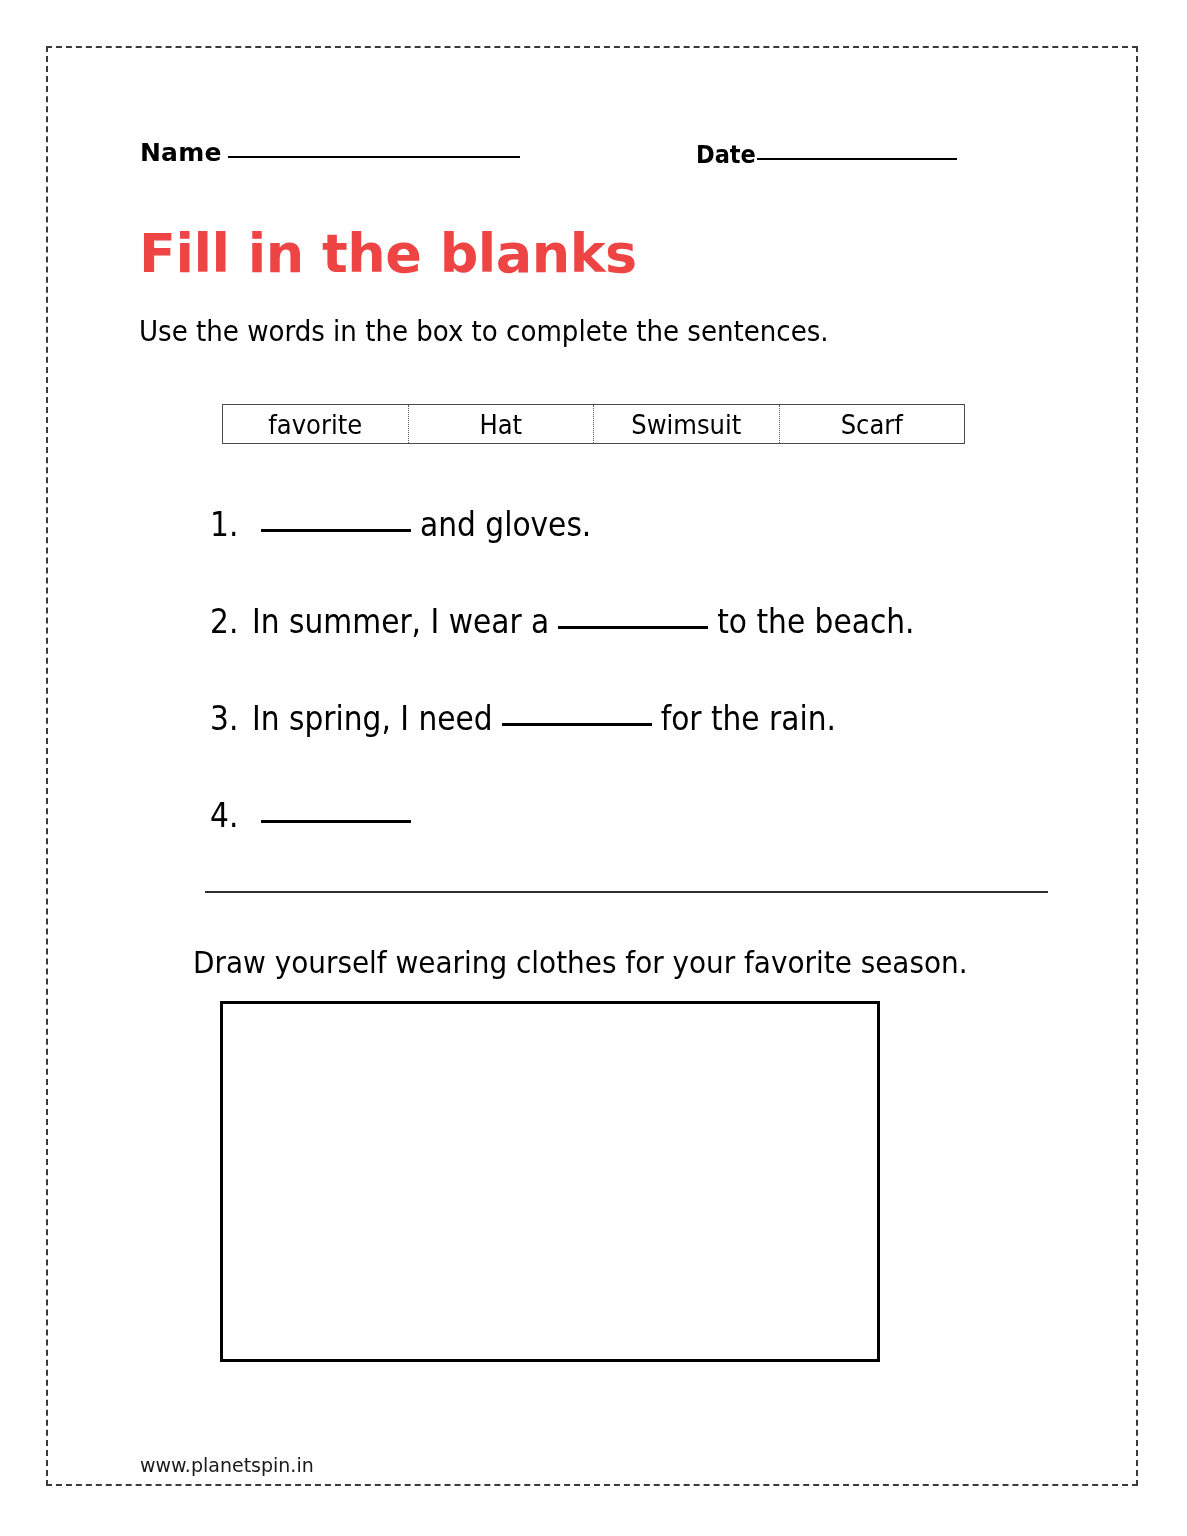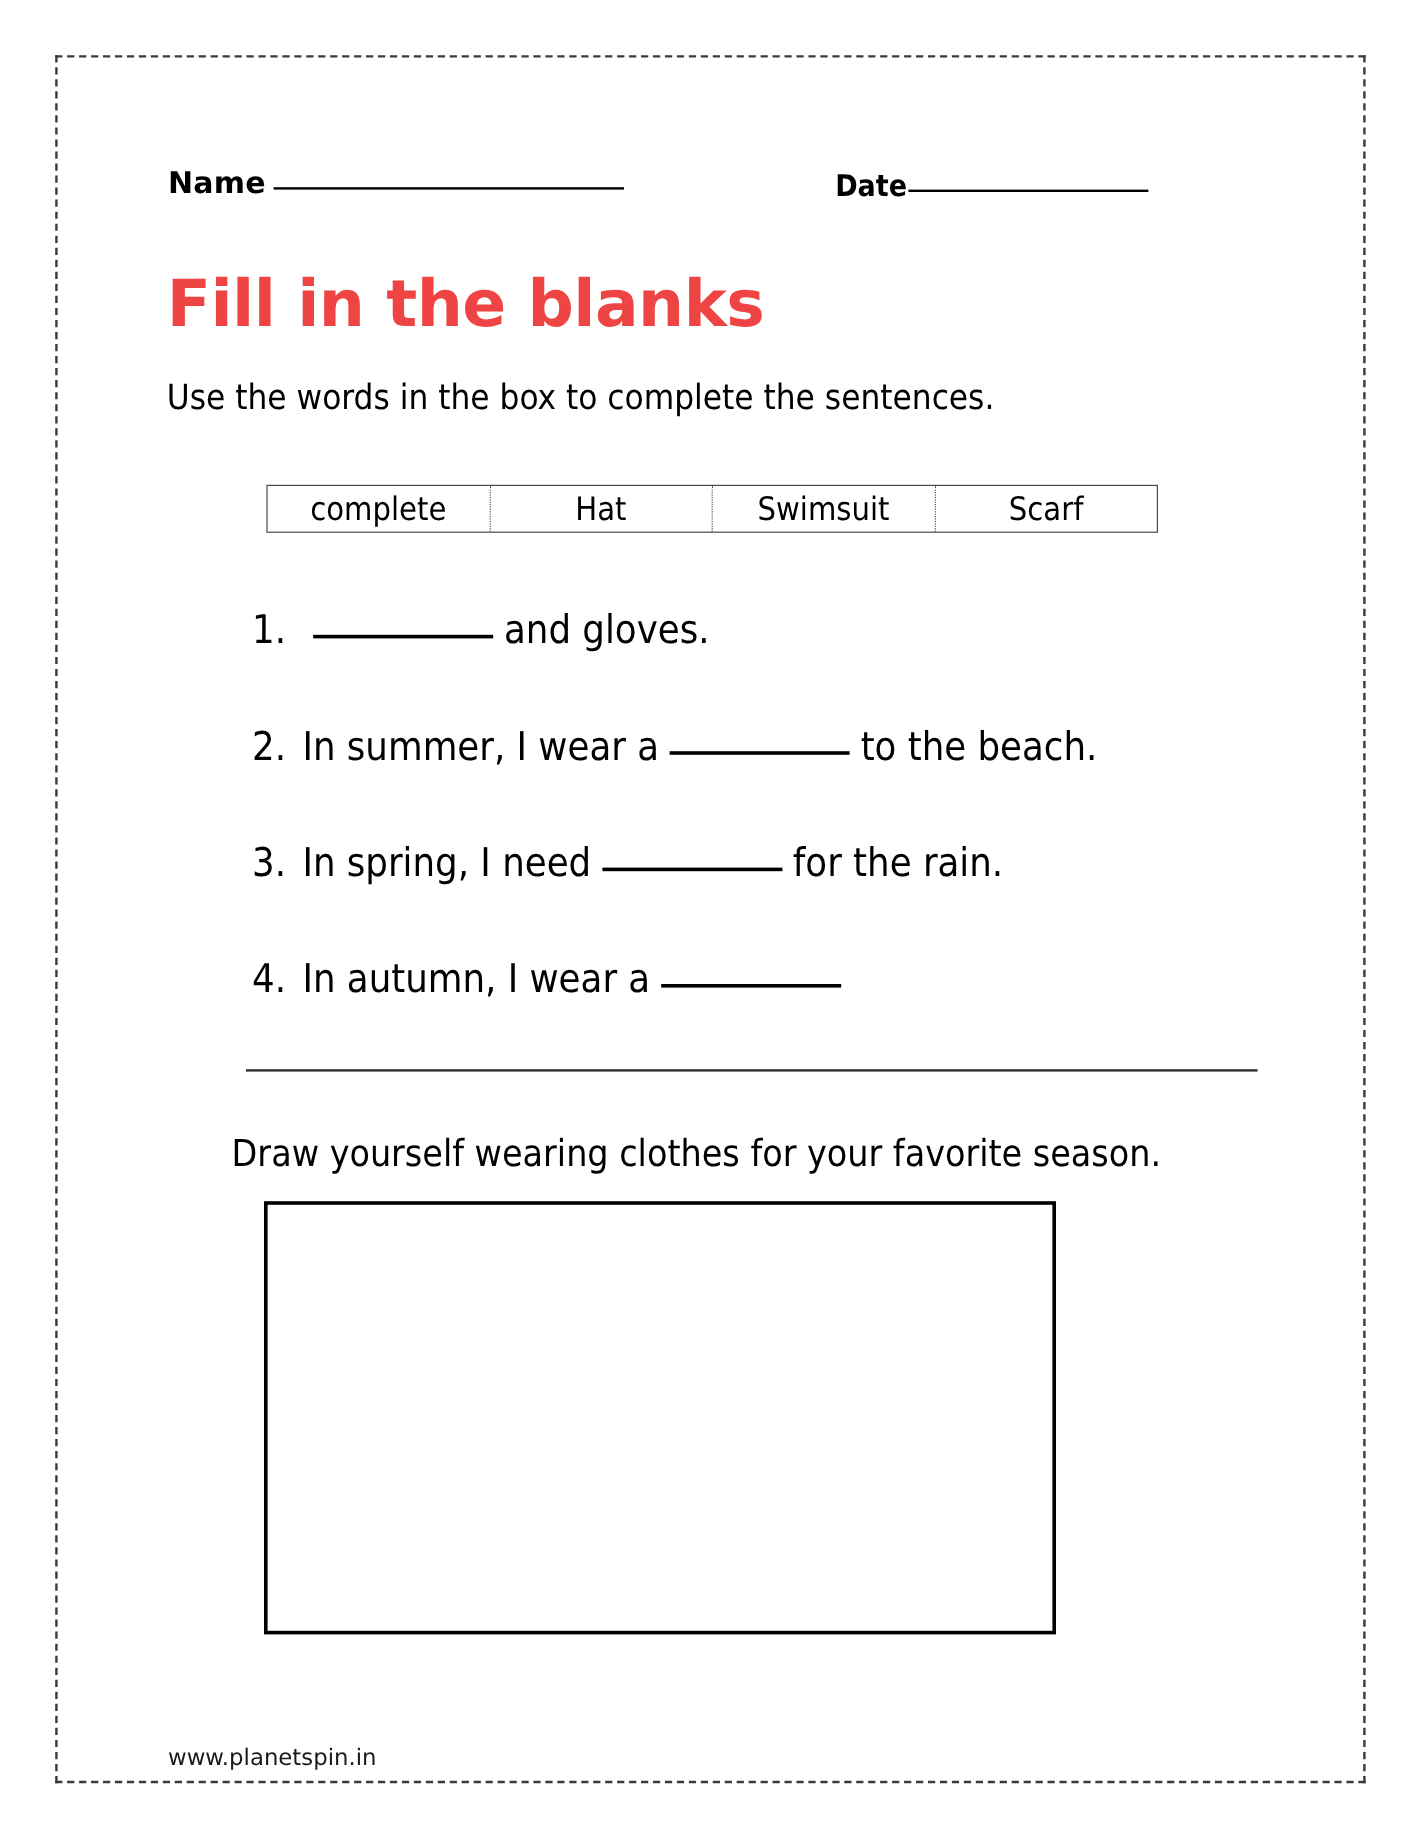--- a/index.html
+++ b/index.html
@@ -209,21 +209,21 @@
       <span class="nd-label-date">Date</span>
       <span class="nd-rule nd-rule-date"></span>
     </div>
   </div>
 
   <div class="worksheet-title">Fill in the blanks</div>
 
   <div class="instruction">Use the words in the box to complete the sentences.</div>
 
   <div class="word-bank">
-    <div class="word-cell">complete</div>
+    <div class="word-cell">favorite</div>
     <div class="word-cell">Hat</div>
     <div class="word-cell">Swimsuit</div>
     <div class="word-cell">Scarf</div>
   </div>
 
   <div class="sentence-list">
 
     <div class="sentence">
       <span class="s-num">1.</span>
       <span class="s-blank"></span>
@@ -239,21 +239,20 @@
 
     <div class="sentence">
       <span class="s-num">3.</span>
       <span class="s-before">In spring, I need</span>
       <span class="s-blank"></span>
       <span class="s-after">for the rain.</span>
     </div>
 
     <div class="sentence">
       <span class="s-num">4.</span>
-      <span class="s-before">In autumn, I wear a</span>
       <span class="s-blank"></span>
     </div>
 
   </div>
 
   <div class="section-divider"></div>
 
   <div class="draw-prompt">Draw yourself wearing clothes for your favorite season.</div>
 
   <div class="drawing-box"></div>

